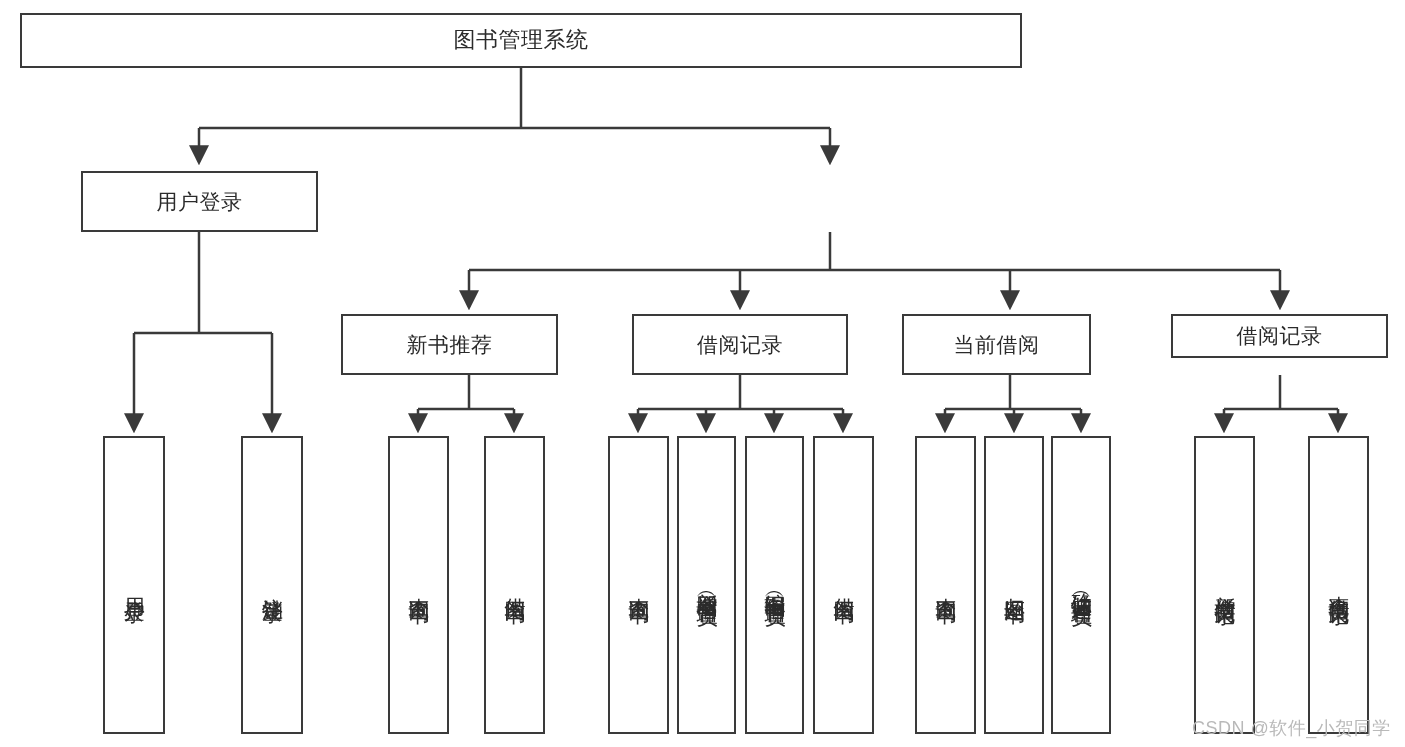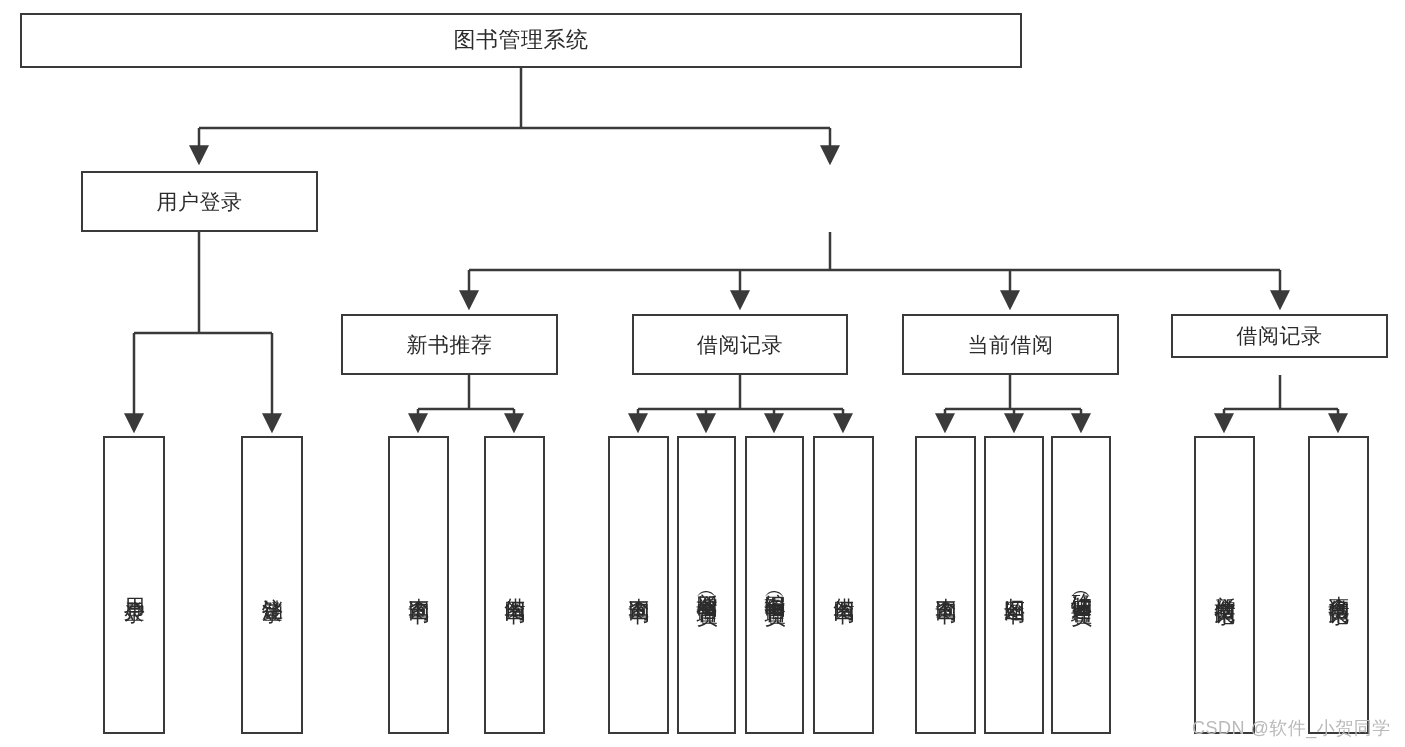--- a/index.html
+++ b/index.html
@@ -127,21 +127,21 @@
   <div class="node horiz" style="left:81px; top:171px; width:237px; height:61px;">
     <span>用户登录</span>
   </div>
 
   <div class="node horiz" style="left:341px; top:314px; width:217px; height:61px;">
     <span>新书推荐</span>
   </div>
   <div class="node horiz" style="left:632px; top:314px; width:216px; height:61px;">
     <span>借阅记录</span>
   </div>
-  <div class="node horiz" style="left:902px; top:314px; width:217px; height:61px;">
+  <div class="node horiz" style="left:902px; top:314px; width:189px; height:61px;">
     <span>当前借阅</span>
   </div>
   <div class="node horiz" style="left:1171px; top:314px; width:217px; height:44px;">
     <span>借阅记录</span>
   </div>
 
   <div class="node leaf" style="left:103px; top:436px; width:62px; height:298px;">
     <span class="vtext">用户登录</span>
   </div>
   <div class="node leaf" style="left:241px; top:436px; width:62px; height:298px;">

